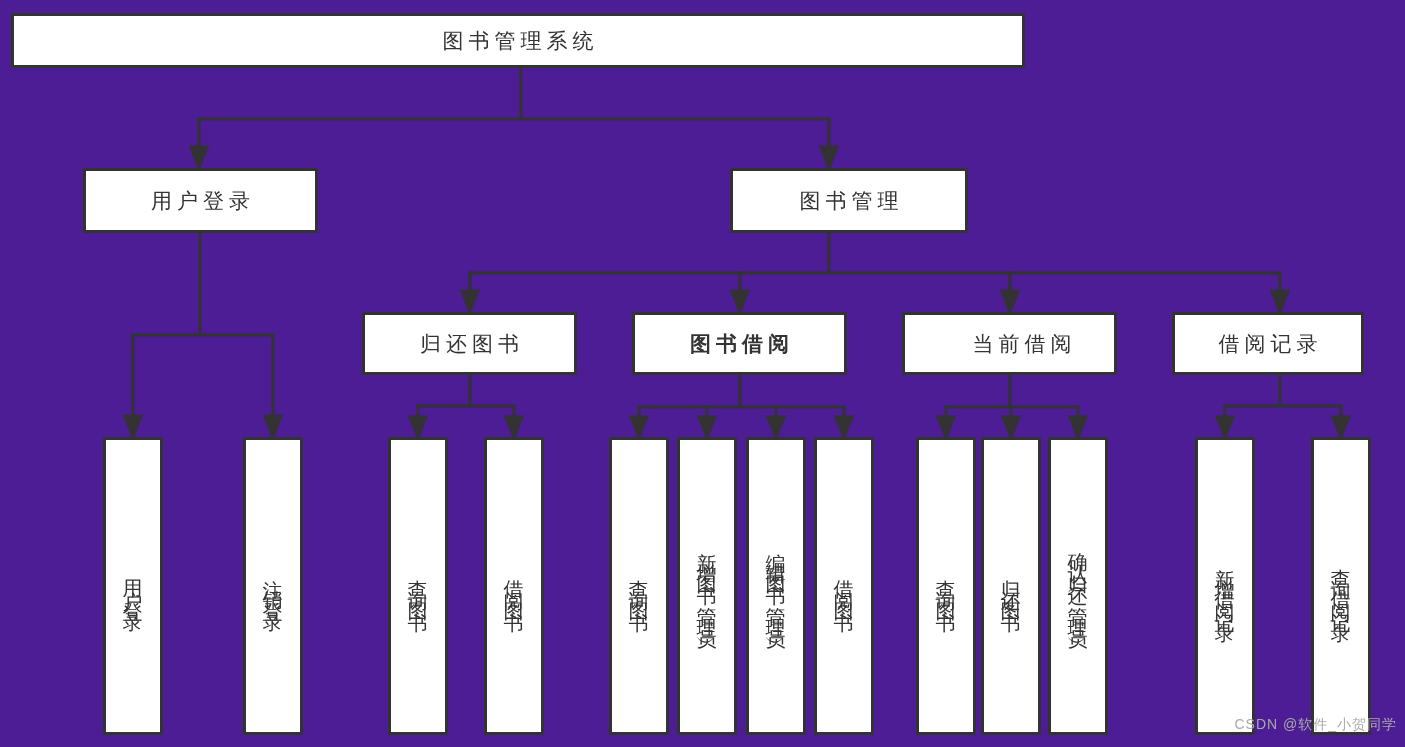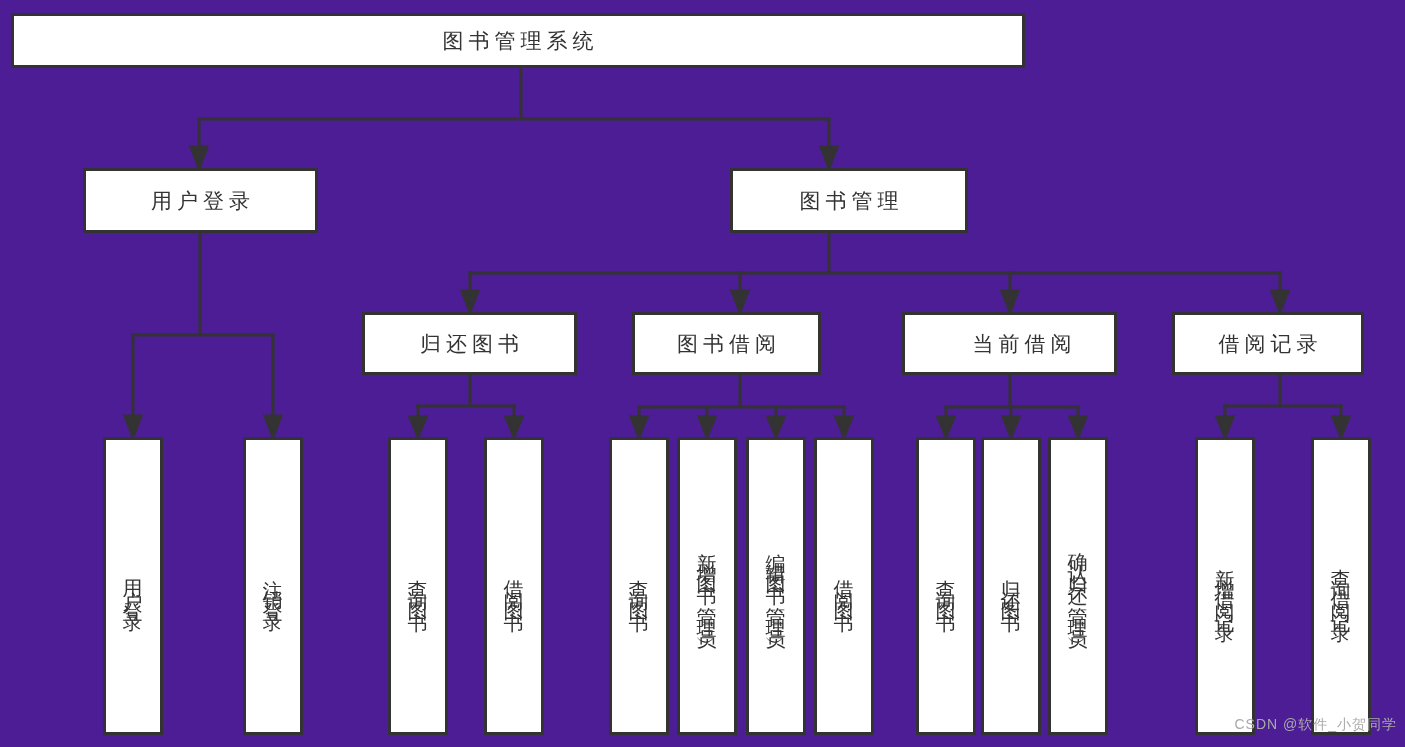--- a/index.html
+++ b/index.html
@@ -126,21 +126,21 @@
 
     </g>
   </svg>
 
   <div class="box root h-box">图书管理系统</div>
 
   <div class="box lvl1 h-box" style="left:83px;width:235px;">用户登录</div>
   <div class="box lvl1 h-box" style="left:730px;width:238px;">图书管理</div>
 
   <div class="box lvl2 h-box" style="left:362px;width:215px;">归还图书</div>
-  <div class="box lvl2 h-box" style="left:632px;width:189px;">图书借阅</div>
+  <div class="box lvl2 h-box" style="left:632px;width:215px;font-weight:bold;">图书借阅</div>
   <div class="box lvl2 h-box" style="left:902px;width:215px;padding-left:25px;">当前借阅</div>
   <div class="box lvl2 h-box" style="left:1172px;width:192px;">借阅记录</div>
 
   <div class="box leaf v-box" style="left:103px;">用户登录</div>
   <div class="box leaf v-box" style="left:243px;">注销登录</div>
 
   <div class="box leaf v-box" style="left:388px;">查询图书</div>
   <div class="box leaf v-box" style="left:484px;">借阅图书</div>
 
   <div class="box leaf v-box" style="left:609px;">查询图书</div>

